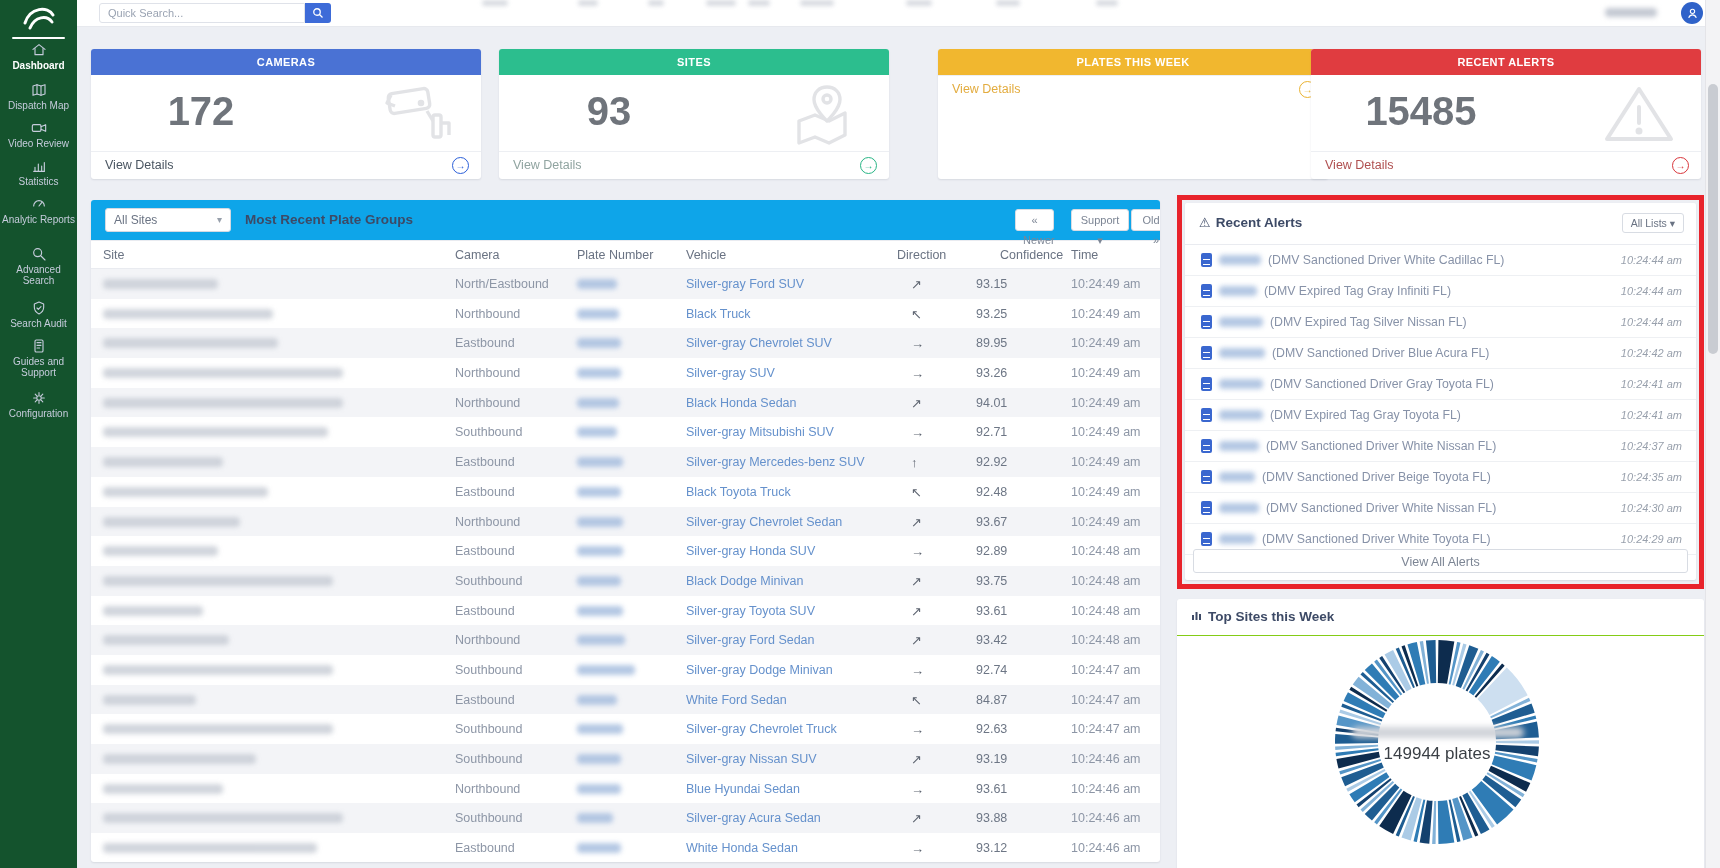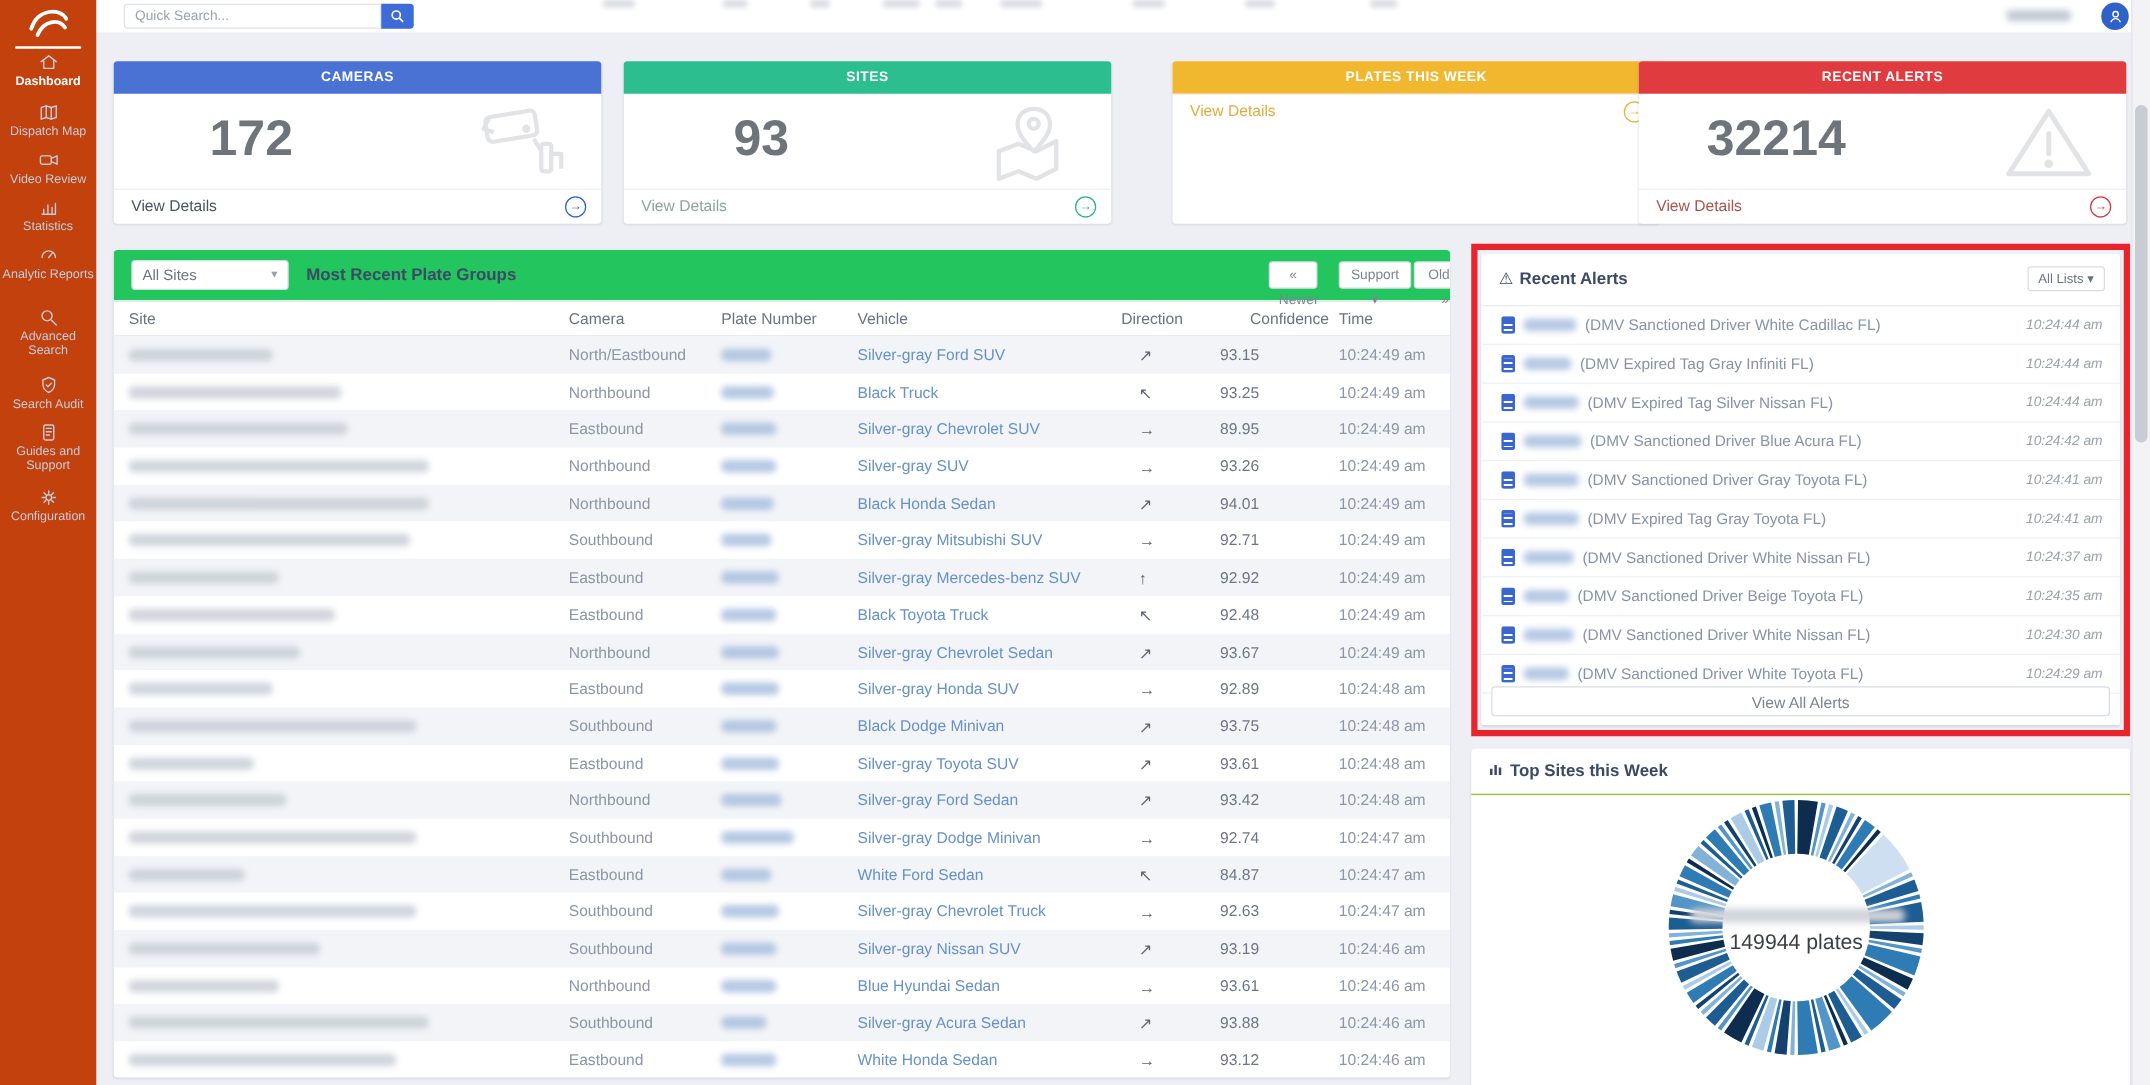--- a/index.html
+++ b/index.html
@@ -1,20 +1,20 @@
 <!DOCTYPE html>
 <html><head>
 <meta charset="utf-8">
 <style>
   html,body{margin:0;padding:0;background:#dfe2e8;}
   .page{position:relative;width:1720px;height:868px;background:#edeff4;overflow:hidden;
         font-family:"Liberation Sans","DejaVu Sans",sans-serif;-webkit-font-smoothing:antialiased;}
 
   
-  .sidebar{position:absolute;left:0;top:0;width:77px;height:868px;background:#c2410c;z-index:5;}
+  .sidebar{position:absolute;left:0;top:0;width:77px;height:868px;background:#14532d;z-index:5;}
   .logo{position:absolute;left:0;top:2px;width:77px;height:30px;display:flex;align-items:center;justify-content:center;}
   .logo-sep{position:absolute;left:12px;top:37px;width:53px;height:2px;background:#ffffff;border-radius:1px;}
   .nav-item{position:absolute;left:0;width:77px;text-align:center;color:#c6ccdc;font-size:10px;line-height:11px;cursor:pointer;}
   .nav-item .nv-icon{display:block;margin:0 auto 2px auto;width:16px;height:16px;}
   .nav-item.active{color:#ffffff;font-weight:bold;}
 
   
   .topbar{position:absolute;left:77px;top:0;width:1643px;height:26px;background:#ffffff;border-bottom:1px solid #e7e9ee;}
   .search-input{position:absolute;left:99px;top:3px;width:206px;height:20px;border:1px solid #dfe2e9;border-radius:3px 0 0 3px;
         font-size:11px;padding:0 8px;color:#6a7383;background:#fff;box-sizing:border-box;outline:none;font-family:inherit;}
@@ -34,21 +34,21 @@
   .stat-value{position:absolute;left:0;top:14px;width:220px;text-align:center;font-size:40px;font-weight:bold;color:#6f747b;}
   .stat-icon{position:absolute;right:24px;top:6px;width:76px;height:66px;}
   .stat-foot{position:relative;height:27px;border-top:1px solid #edeff3;}
   .stat-link{position:absolute;left:14px;top:6px;font-size:12.5px;cursor:pointer;}
   .stat-arrow{position:absolute;right:12px;top:5px;width:15px;height:15px;border-radius:50%;font-size:10px;line-height:15px;
         text-align:center;font-weight:bold;cursor:pointer;}
 
   
   .table-card{position:absolute;left:91px;top:200px;width:1069px;height:662px;background:#ffffff;border-radius:3px;
         box-shadow:0 1px 2px rgba(20,30,60,.10);overflow:hidden;}
-  .table-toolbar{position:relative;height:40px;background:#22c55e;border-bottom:1px solid #e9ebf0;}
+  .table-toolbar{position:relative;height:40px;background:#0ea5e9;border-bottom:1px solid #e9ebf0;}
   .sites-select{position:absolute;left:14px;top:8px;width:126px;height:24px;border:1px solid #d4d9e2;border-radius:3px;background:#fff;
         font-size:12px;color:#6a7383;line-height:22px;padding:0 8px;box-sizing:border-box;cursor:pointer;}
   .sites-select .caret{float:right;color:#98a0ac;font-size:10px;}
   .table-title{position:absolute;left:154px;top:12px;font-size:13.5px;font-weight:bold;color:#3d4a66;}
   .tb-btn{position:absolute;top:9px;height:22px;border:1px solid #d8dce3;background:#fff;color:#7c8594;font-size:11px;
         border-radius:3px;line-height:20px;text-align:center;cursor:pointer;box-sizing:border-box;padding:0 7px;font-family:inherit;}
   .thead{position:relative;height:27px;border-bottom:1px solid #e9ebf0;font-size:12.5px;color:#6a7383;}
   .thead span{position:absolute;top:7px;}
   .trow{position:relative;height:29.7px;font-size:12.5px;}
   .trow:nth-child(odd){background:#f3f4f7;}
@@ -209,21 +209,21 @@
       <div class="stat-card" style="left: 903px; margin-left: 35px;">
         <div class="stat-head" style="background:#f1b72f">PLATES THIS WEEK</div>
         <div class="stat-foot">
           <span class="stat-link" style="color:#e3ac3f">View Details</span>
           <span class="stat-arrow" style="color:#eab22f;border:1.5px solid #eab22f">→</span>
         </div>
       </div>
       <div class="stat-card" style="left: 1311px;">
         <div class="stat-head" style="background:#e03c40">RECENT ALERTS</div>
         <div class="stat-body">
-          <div class="stat-value">32214</div>
+          <div class="stat-value">15485</div>
           <div class="stat-icon"><svg width="76" height="66" viewBox="0 0 76 66" fill="none" stroke="#e2e3e6" stroke-width="4" stroke-linejoin="round">
               <path d="M38 8 L70 58 L6 58 Z"></path>
               <path d="M38 26v16" stroke-linecap="round"></path>
               <circle cx="38" cy="50" r="1.5" fill="#e2e3e6"></circle>
             </svg></div>
         </div>
         <div class="stat-foot">
           <span class="stat-link" style="color:#b05050">View Details</span>
           <span class="stat-arrow" style="color:#d9363c;border:1.5px solid #d9363c">→</span>
         </div>

